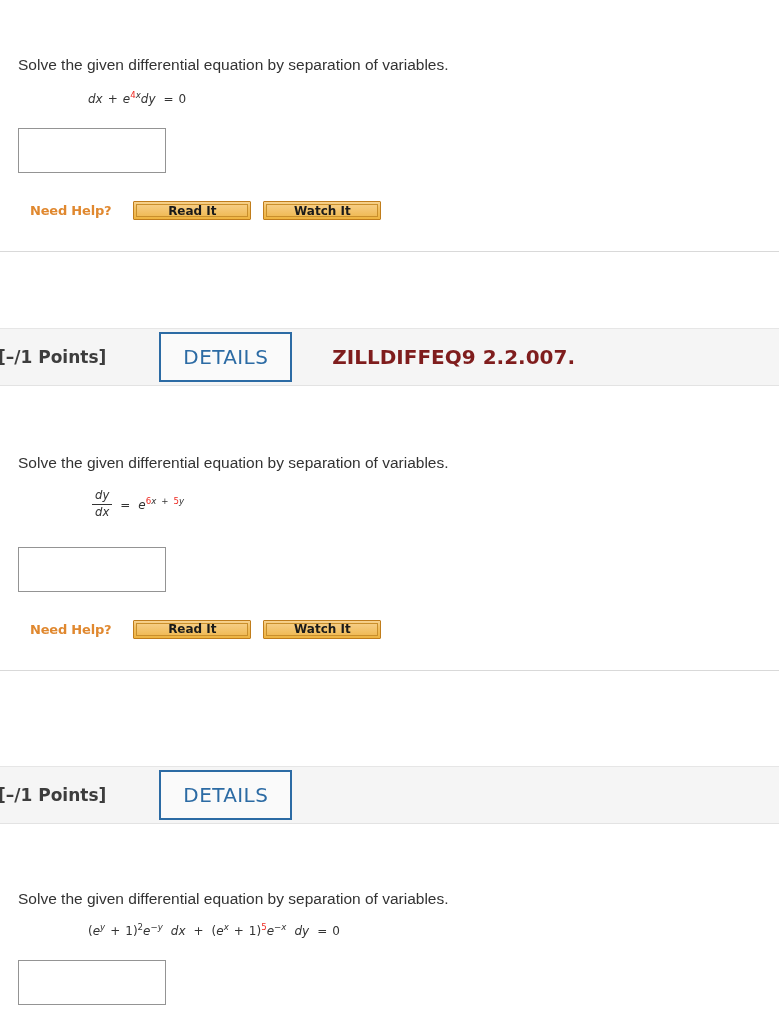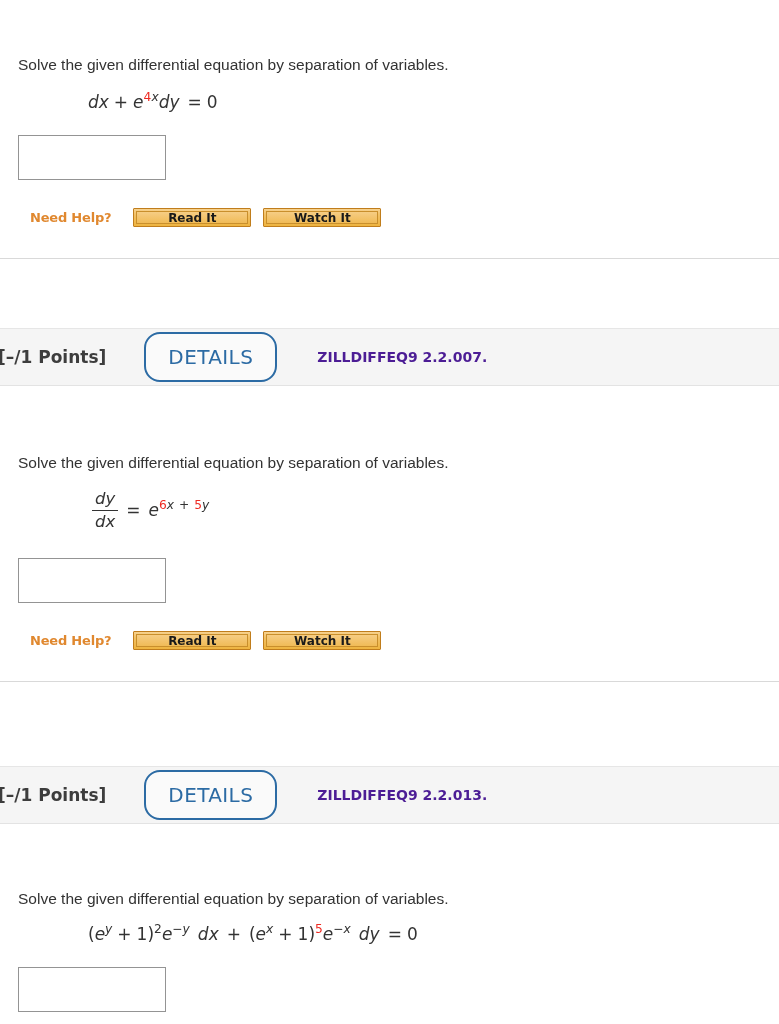--- a/index.html
+++ b/index.html
@@ -21,21 +21,21 @@
     position: relative;
   }
   .prompt {
     font-size: 15.5px;
     color: #333333;
     padding: 0 0 0 18px;
     line-height: 1.35;
     margin-top: 47px;
   }
   .equation {
-    font-size: 17px;
+    font-size: 12px;
     color: #333333;
     padding-left: 88px;
     line-height: 1.2;
     white-space: nowrap;
   }
   .answer-box {
     margin-left: 18px;
     width: 148px;
     height: 45px;
     border: 1px solid #949494;
@@ -136,41 +136,41 @@
   }
   .points {
     font-size: 17px;
     font-weight: bold;
     color: #3d3d3d;
     font-family: "DejaVu Sans", sans-serif;
     margin-left: -2px;
     white-space: nowrap;
   }
   .details-btn {
-    margin-left: 38px;
+    margin-left: 53px;
     width: 133px;
     height: 50px;
     border: 2px solid #2c6ba4;
-    border-radius: 16px;
+    border-radius: 0;
     background: #fafafa;
     color: #2c6ba4;
     font-size: 20px;
     letter-spacing: 0.4px;
     display: flex;
     align-items: center;
     justify-content: center;
     cursor: pointer;
     font-family: "DejaVu Sans", sans-serif;
     box-sizing: border-box;
   }
   .q-code {
     margin-left: 40px;
-    font-size: 14px;
-    font-weight: bold;
-    color: #4c1d95;
+    font-size: 20px;
+    font-weight: bold;
+    color: #7f1d1d;
     font-family: "DejaVu Sans", sans-serif;
     white-space: nowrap;
   }
 
   
   .abs { position: absolute; left: 0; width: 779px; }
 </style>
 </head>
 <body>
 
@@ -231,21 +231,20 @@
   <div class="divider" style="margin-top:31px;"></div>
 </div>
 
 <div class="abs question" style="top:766px;">
 
   <div class="q-header">
     <span class="points">[–/1 Points]</span>
     <div class="details-btn">
       <span>DETAILS</span>
     </div>
-    <span class="q-code">ZILLDIFFEQ9 2.2.013.</span>
   </div>
 
   <div class="prompt" style="padding-top:18px;">Solve the given differential equation by separation of variables.</div>
 
   <div class="equation" style="padding-top:14px;">
     <span class="mo">(</span><span class="mi">e</span><span class="sup mi">y</span><span class="sp"></span><span class="mo">+</span><span class="sp"></span><span class="mn">1</span><span class="mo">)</span><span class="sup mn">2</span><span class="mi">e</span><span class="sup mi">−y</span><span class="sp-wide"></span><span class="mi">dx</span><span class="sp-wide"></span><span class="mo">+</span><span class="sp-wide"></span><span class="mo">(</span><span class="mi">e</span><span class="sup mi">x</span><span class="sp"></span><span class="mo">+</span><span class="sp"></span><span class="mn">1</span><span class="mo">)</span><span class="sup mn red">5</span><span class="mi">e</span><span class="sup mi">−x</span><span class="sp-wide"></span><span class="mi">dy</span><span class="sp-wide"></span><span class="mo">=</span><span class="sp"></span><span class="mn">0</span>
   </div>
 
   <div class="answer-box" style="margin-top:22px;"></div>
 </div>

